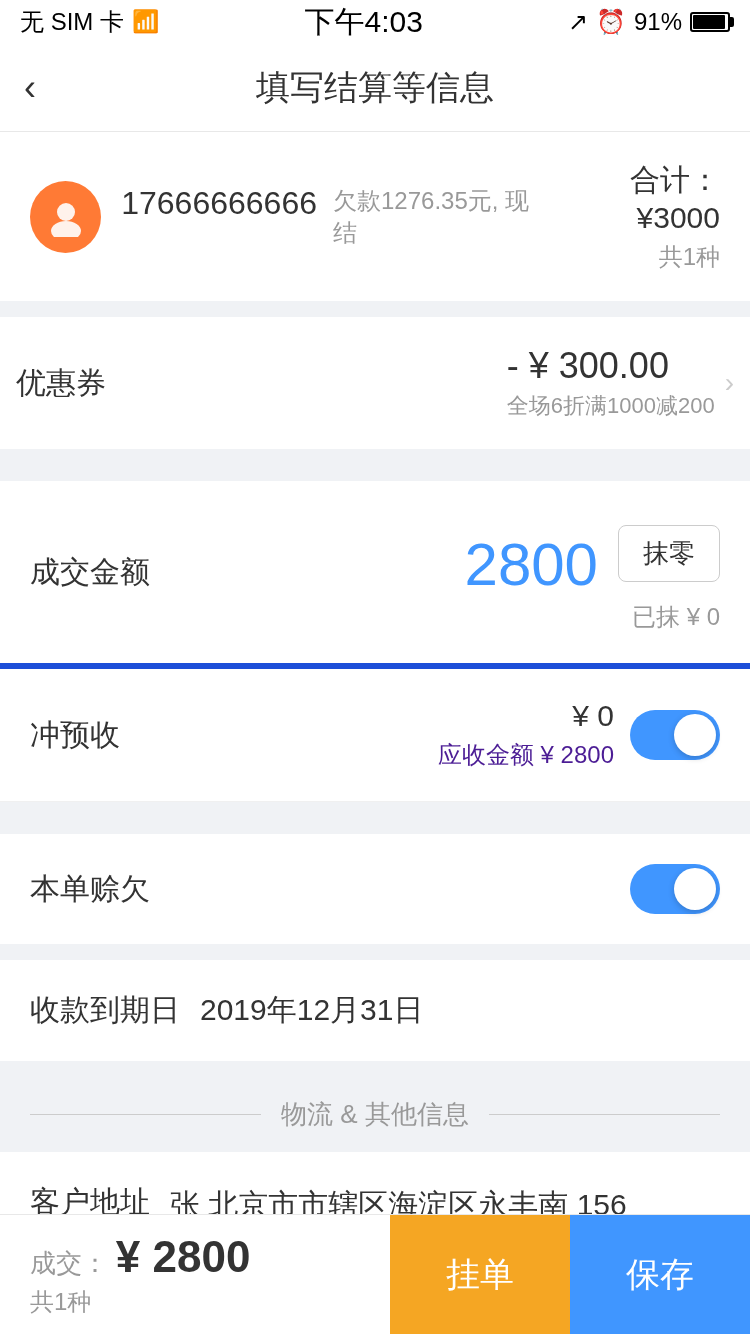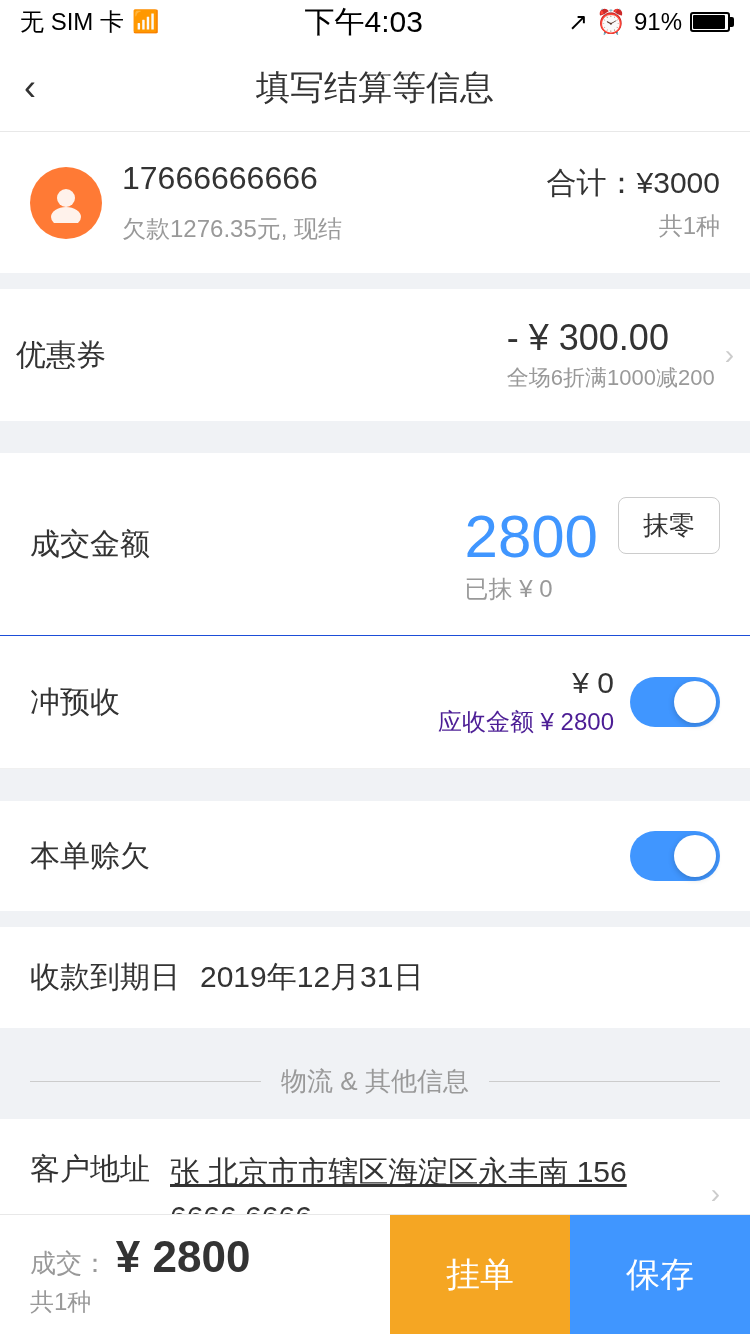--- a/index.html
+++ b/index.html
@@ -78,21 +78,21 @@
       justify-content: space-between;
       margin-bottom: 16px;
     }
     .user-left { display: flex; align-items: center; gap: 20px; }
     .avatar {
       width: 72px; height: 72px; border-radius: 50%;
       background: #ff7a35;
       display: flex; align-items: center; justify-content: center;
       color: #fff; font-size: 36px;
     }
-    .user-info { display: flex; flex-direction: column; gap: 16px; }
+    .user-info { display: flex; flex-direction: row; gap: 16px; }
     .user-phone { font-size: 32px; font-weight: 500; color: #333; }
     .user-sub { font-size: 24px; color: #999; }
     .user-right { text-align: right; }
     .total-amount { font-size: 30px; color: #333; font-weight: 400; }
     .total-count { font-size: 24px; color: #999; margin-top: 6px; }
 
     
     .coupon-row {
       background: #fff;
       padding: 28px 16px;
@@ -116,35 +116,35 @@
     
     .form-section {
       background: #fff;
       margin-bottom: 16px;
     }
     .form-row {
       padding: 30px;
       display: flex;
       align-items: center;
       justify-content: space-between;
-      border-bottom: 1px solid #1d4ed8;
+      border-bottom: 6px solid #1d4ed8;
       min-height: 90px;
     }
     .form-row:last-child { border-bottom: none; }
     .form-label { font-size: 30px; color: #333; }
     .form-value-area { display: flex; align-items: center; gap: 20px; }
     .transaction-amount {
       font-size: 60px; font-weight: 500; color: #4096ff; line-height: 1; margin-top: 24px;
     }
     .round-btn {
       border: 1px solid #ccc; border-radius: 8px;
       padding: 10px 24px; font-size: 26px; color: #333;
       background: #fff; cursor: pointer;
     }
-    .amount-sub { font-size: 24px; color: #999; text-align: left; margin-top: 6px; }
+    .amount-sub { font-size: 24px; color: #999; text-align: right; margin-top: 6px; }
 
     .charge-row {
       padding: 30px;
       display: flex;
       align-items: center;
       justify-content: space-between;
       border-bottom: 1px solid #f0f0f0;
     }
     .charge-right { display: flex; align-items: center; gap: 16px; }
     .charge-amount-block { text-align: right; }

